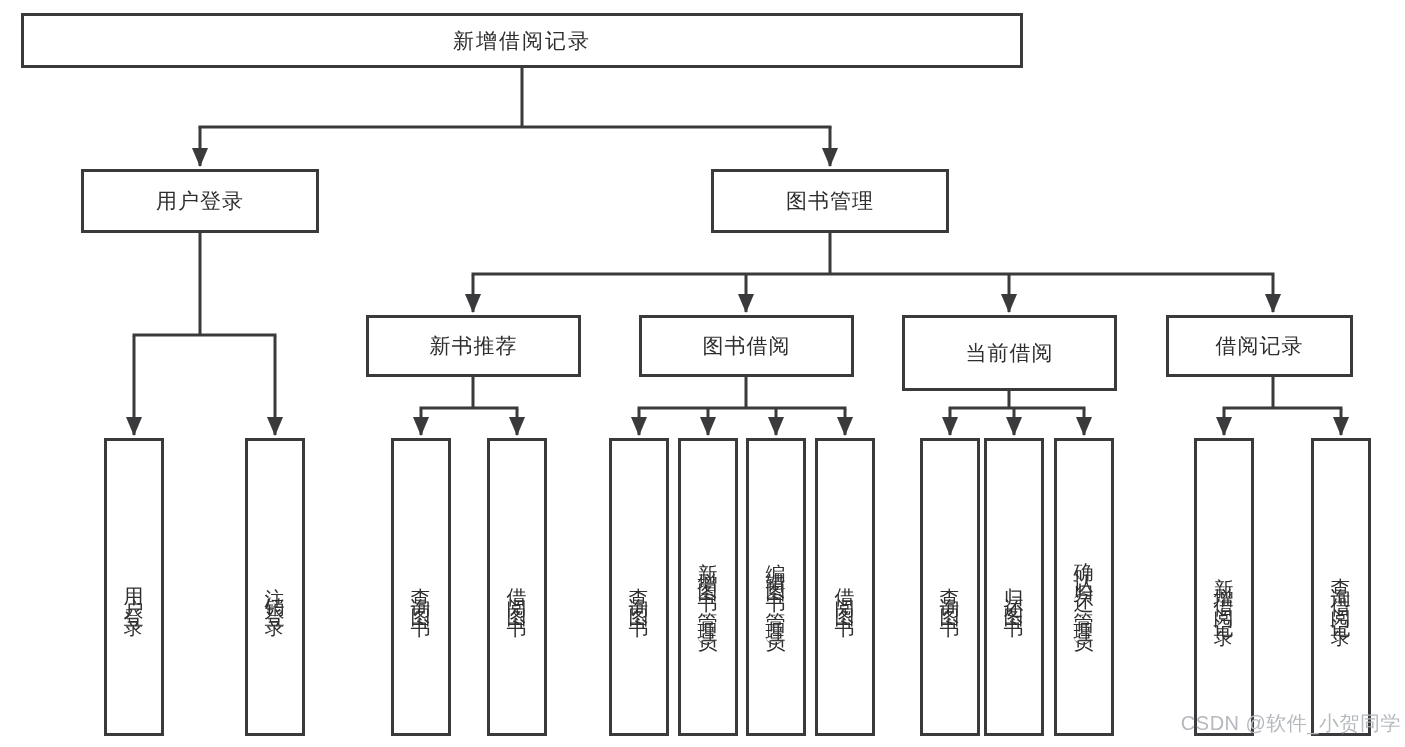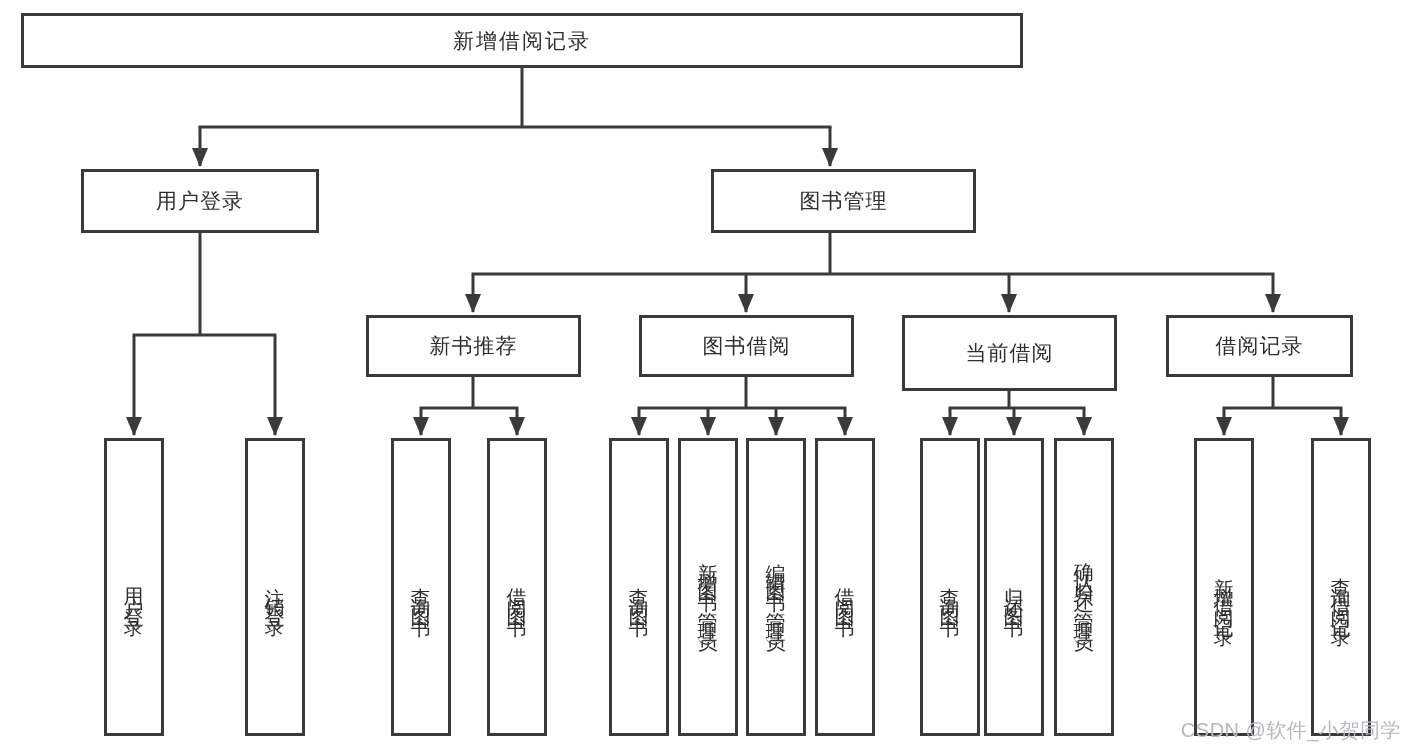--- a/index.html
+++ b/index.html
@@ -51,21 +51,21 @@
     text-orientation: mixed;
     font-size: 20px;
     line-height: 1;
     letter-spacing: 10px;
     margin-bottom: -10px;
     white-space: nowrap;
   }
   .watermark {
     position: absolute;
     right: 4px;
-    bottom: 3px;
+    bottom: 10px;
     font-size: 20px;
     color: #b5b8bc;
     letter-spacing: 0.5px;
     white-space: nowrap;
     z-index: 2;
   }
 </style>
 </head>
 <body>
 
@@ -109,21 +109,21 @@
     <line class="wire" x1="1014" y1="409" x2="1014" y2="435" marker-end="url(#arrow)"></line>
     <line class="wire" x1="1084" y1="409" x2="1084" y2="435" marker-end="url(#arrow)"></line>
 
     <line class="wire" x1="1224" y1="409" x2="1224" y2="435" marker-end="url(#arrow)"></line>
     <line class="wire" x1="1341" y1="409" x2="1341" y2="435" marker-end="url(#arrow)"></line>
   </svg>
 
   <div class="box hbox root-box" style="left:21px; top:13px; width:1002px; height:55px;">新增借阅记录</div>
 
   <div class="box hbox" style="left:81px; top:169px; width:238px; height:64px;">用户登录</div>
-  <div class="box hbox" style="left:711px; top:169px; width:265px; height:64px;">图书管理</div>
+  <div class="box hbox" style="left:711px; top:169px; width:238px; height:64px;">图书管理</div>
 
   <div class="box hbox" style="left:366px; top:315px; width:215px; height:62px;">新书推荐</div>
   <div class="box hbox" style="left:639px; top:315px; width:215px; height:62px;">图书借阅</div>
   <div class="box hbox" style="left:902px; top:315px; width:215px; height:76px;">当前借阅</div>
   <div class="box hbox" style="left:1166px; top:315px; width:187px; height:62px;">借阅记录</div>
 
   <div class="box vbox" style="left:104px; top:438px; width:60px; height:298px;">
     <span>用户登录</span>
   </div>
   <div class="box vbox" style="left:245px; top:438px; width:60px; height:298px;">

